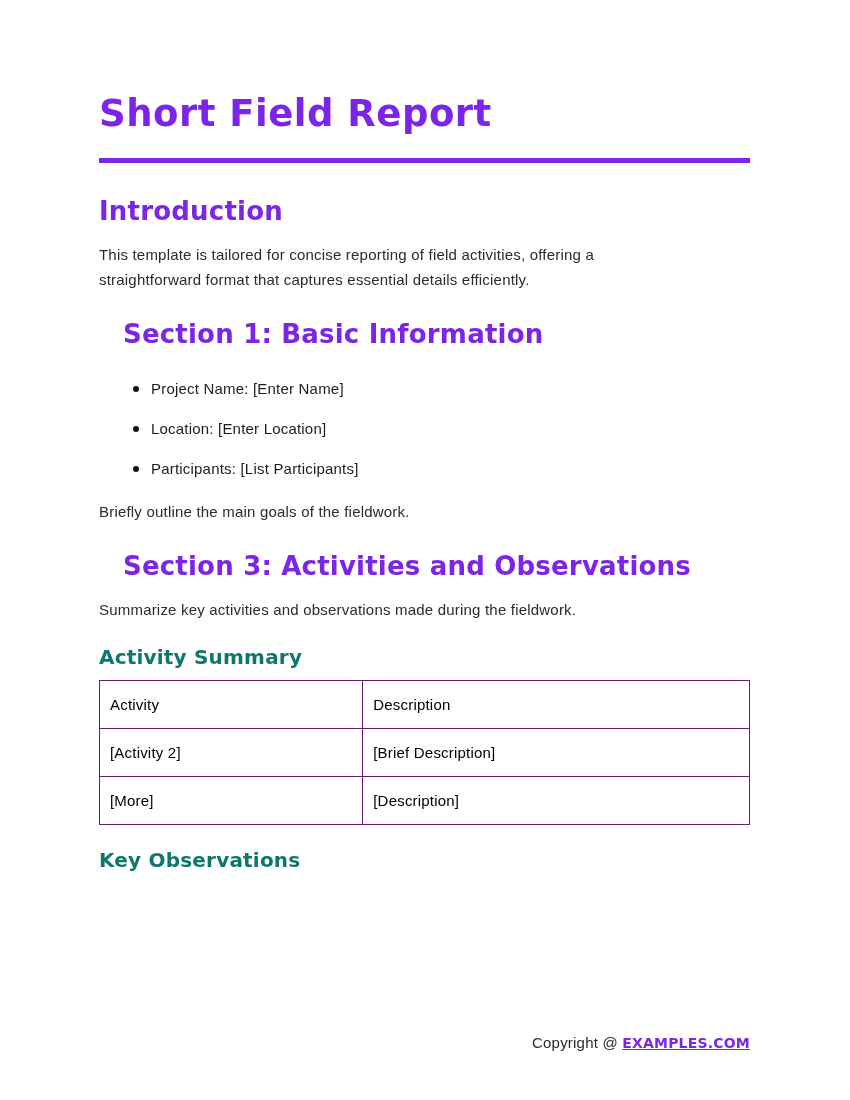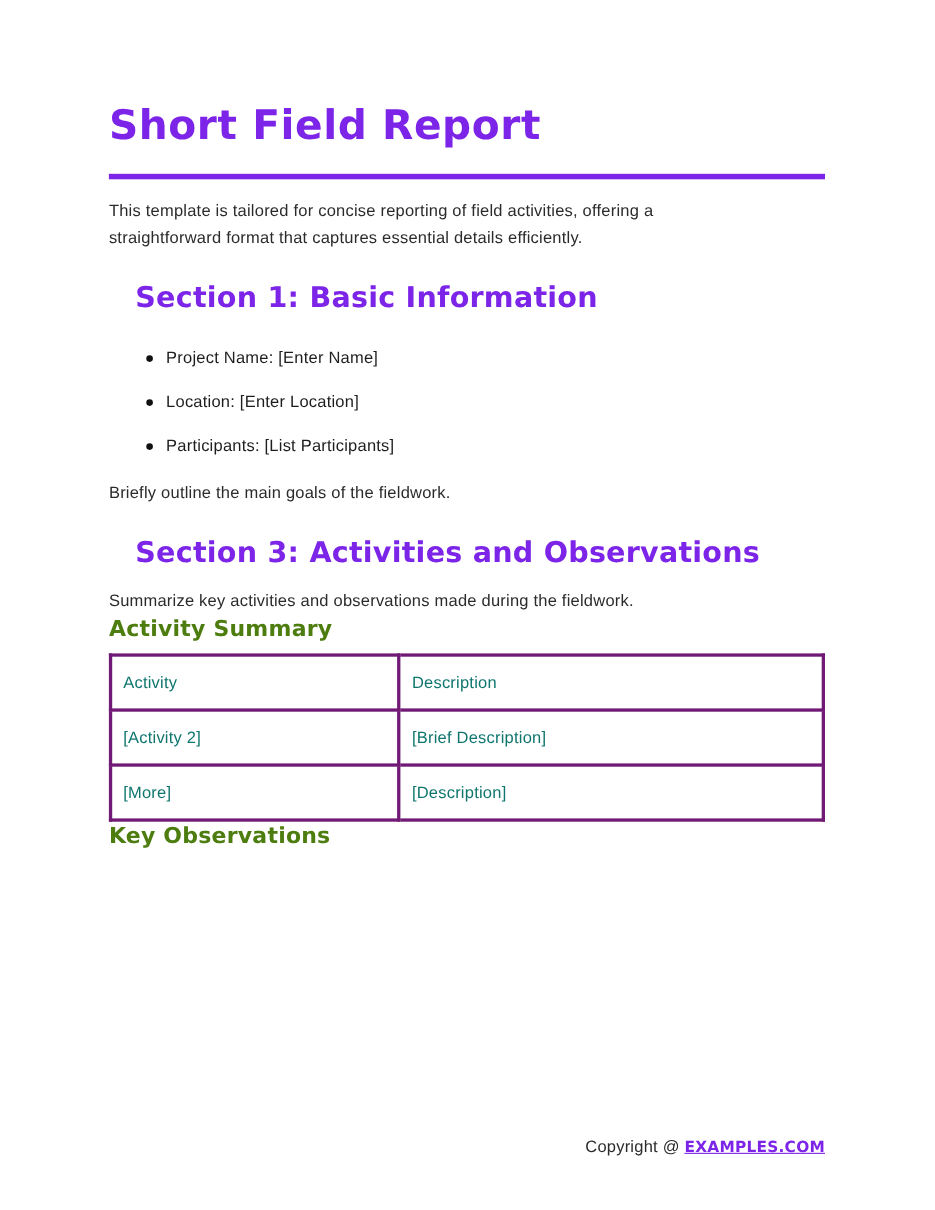--- a/index.html
+++ b/index.html
@@ -65,40 +65,41 @@
   }
   ul.bullet-list li::before {
     content: "";
     position: absolute;
     left: 0; top: 7px;
     width: 6px; height: 6px;
     border-radius: 50%;
     background: #111;
   }
   .sub-heading {
+    margin-top: 23px;
     font-family: "DejaVu Sans", sans-serif;
     font-weight: 700;
     font-size: 20px;
     line-height: 24px;
-    color: #4d7c0f;
+    color: #0f766e;
     letter-spacing: 0.2px;
   }
   table.activity-table {
     margin-top: 11px;
     width: 100%;
     border-collapse: collapse;
     font-size: 15px;
   }
   table.activity-table th,
   table.activity-table td {
-    border: 3px solid #701a75;
+    border: 1px solid #701a75;
     text-align: left;
     font-weight: normal;
     padding: 15px 10px;
-    color: #0f766e;
+    color: #000000;
     letter-spacing: 0.2px;
   }
   table.activity-table col.c1 { width: 40.5%; }
   .footer {
     position: absolute;
     right: 100px;
     bottom: 49px;
     font-size: 15px;
     color: #2b2b2b;
     letter-spacing: 0.2px;
@@ -112,20 +113,21 @@
   }
 </style>
 </head>
 <body>
 
 <div class="page">
 
   <h1 class="doc-title">Short Field Report</h1>
   <div class="title-rule"></div>
 
+  <h2 class="section-heading h-intro">Introduction</h2>
   <p class="body-text">This template is tailored for concise reporting of field activities, offering a straightforward format that captures essential details efficiently.</p>
 
   <h2 class="section-heading h-sec">Section 1: Basic Information</h2>
   <ul class="bullet-list">
     <li>Project Name: [Enter Name]</li>
     <li>Location: [Enter Location]</li>
     <li>Participants: [List Participants]</li>
   </ul>
 
   <p class="body-text">Briefly outline the main goals of the fieldwork.</p>

